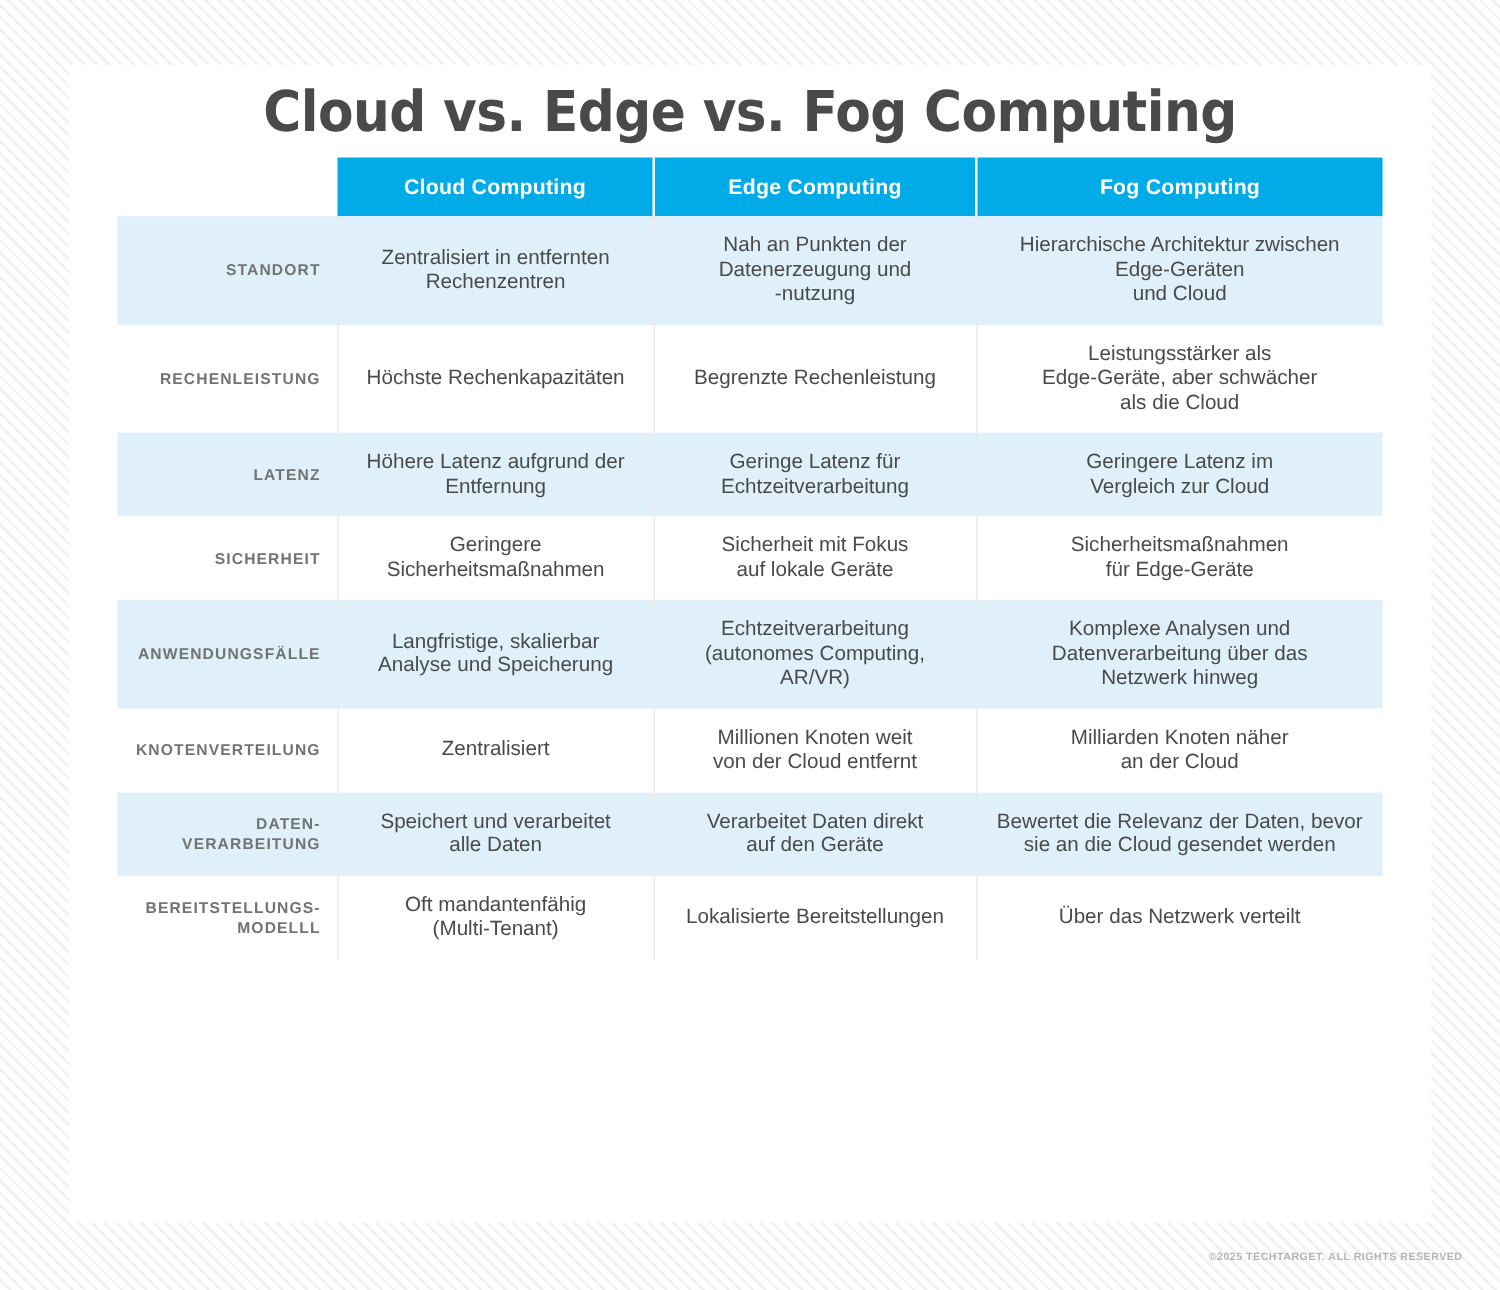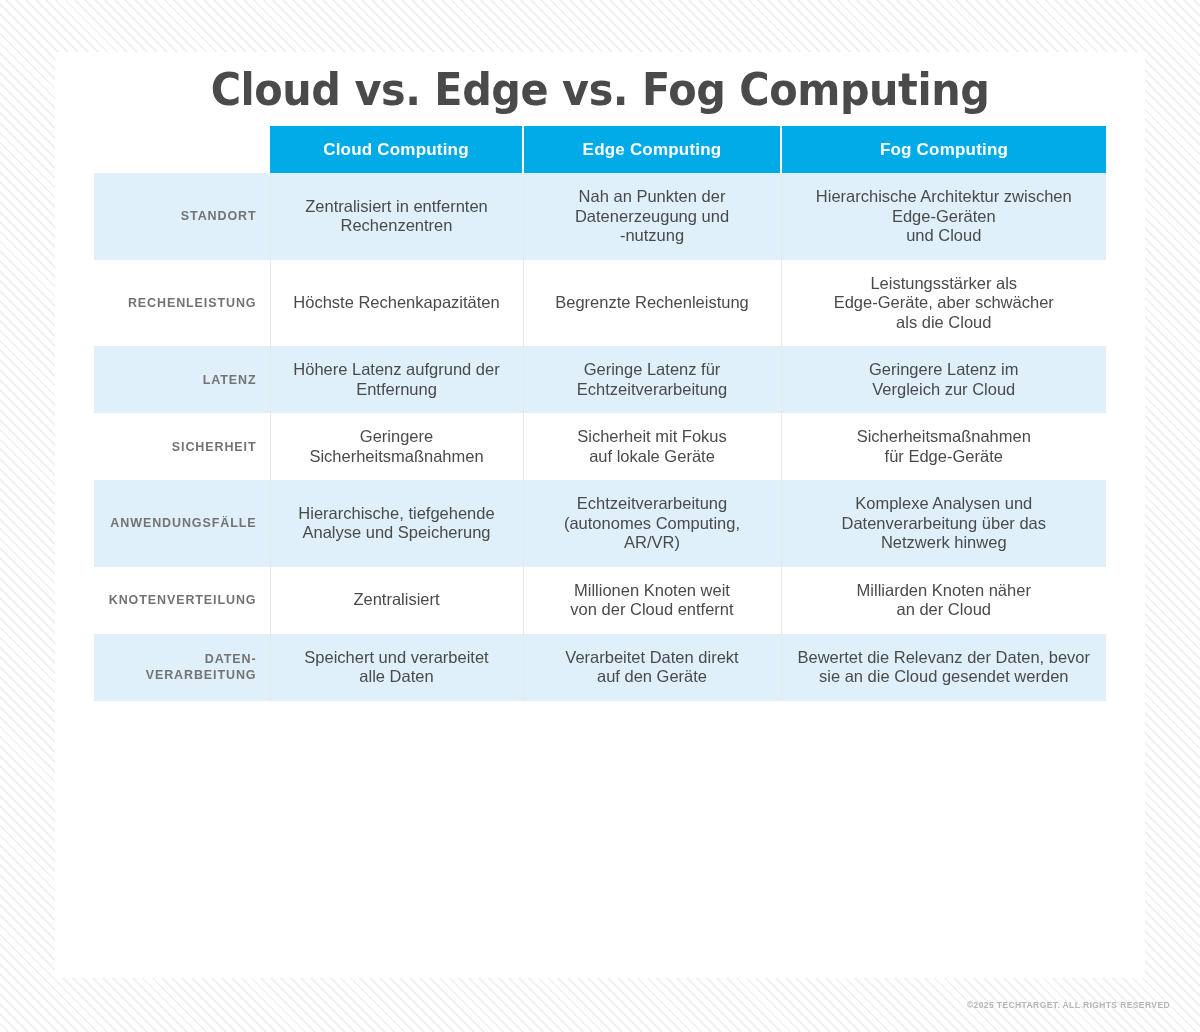--- a/index.html
+++ b/index.html
@@ -216,21 +216,21 @@
 auf lokale Geräte</span>
           </td>
           <td>
             <span class="cell-text">Sicherheitsmaßnahmen
 für Edge-Geräte</span>
           </td>
         </tr>
         <tr class="band">
           <td class="rowlabel"><span class="cell-text">ANWENDUNGSFÄLLE</span></td>
           <td>
-            <span class="cell-text">Hierarchische, tiefgehende
+            <span class="cell-text">Langfristige, skalierbar
 Analyse und Speicherung</span>
           </td>
           <td>
             <span class="cell-text">Echtzeitverarbeitung
 (autonomes Computing,
 AR/VR)</span>
           </td>
           <td>
             <span class="cell-text">Komplexe Analysen und
 Datenverarbeitung über das
@@ -260,18 +260,32 @@
           </td>
           <td>
             <span class="cell-text">Verarbeitet Daten direkt
 auf den Geräte</span>
           </td>
           <td>
             <span class="cell-text">Bewertet die Relevanz der Daten, bevor
 sie an die Cloud gesendet werden</span>
           </td>
         </tr>
+        <tr>
+          <td class="rowlabel"><span class="cell-text">BEREITSTELLUNGS-
+MODELLL</span></td>
+          <td>
+            <span class="cell-text">Oft mandantenfähig
+(Multi-Tenant)</span>
+          </td>
+          <td>
+            <span class="cell-text">Lokalisierte Bereitstellungen</span>
+          </td>
+          <td>
+            <span class="cell-text">Über das Netzwerk verteilt</span>
+          </td>
+        </tr>
       </tbody>
   </table>
 
 </div>
 
 <div id="copyright">©2025 TECHTARGET. ALL RIGHTS RESERVED</div>
 
 </body></html>

